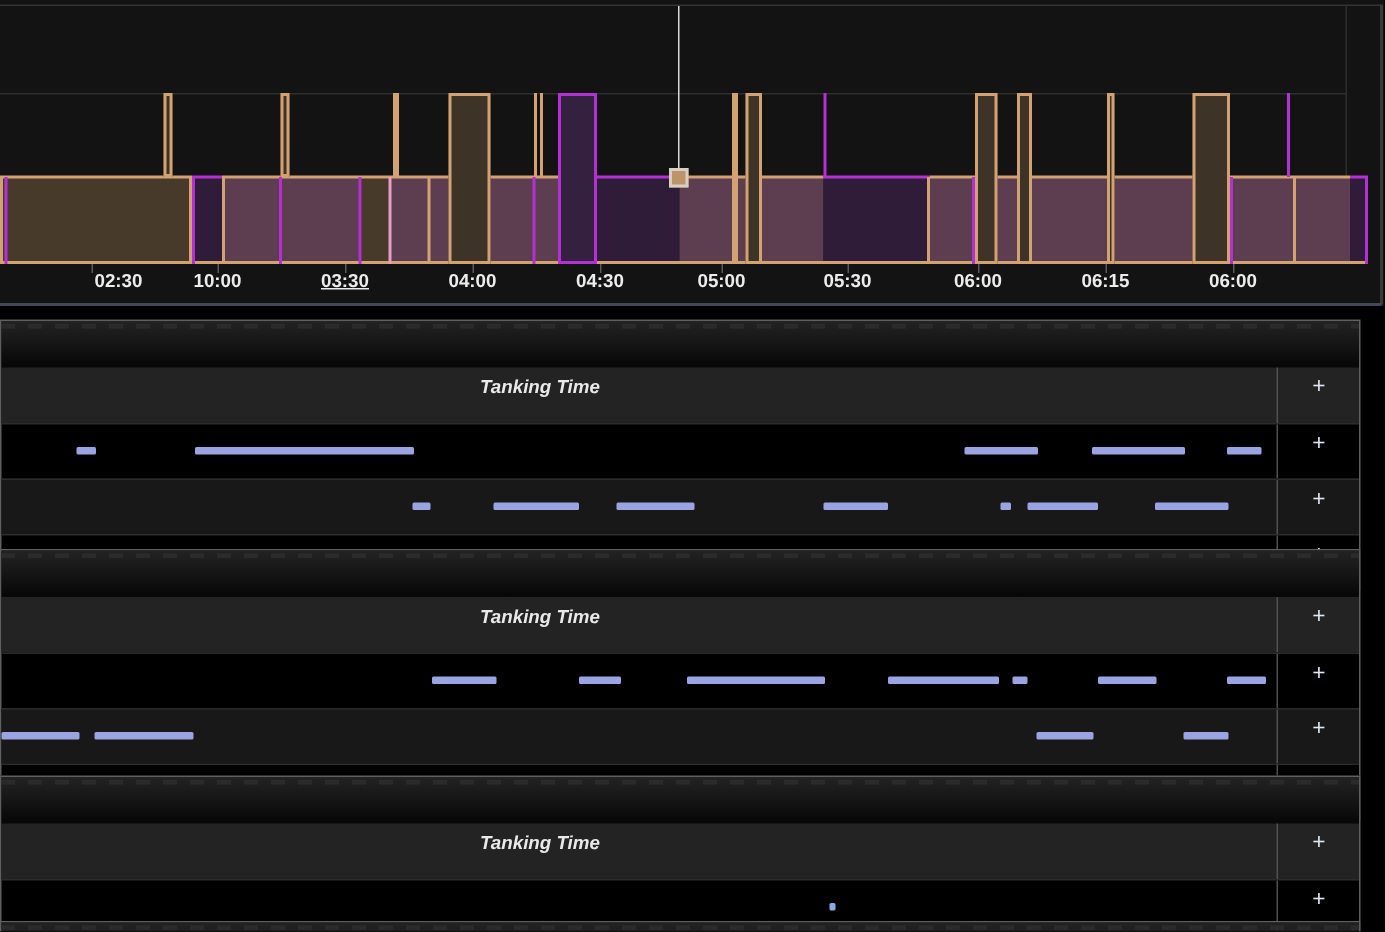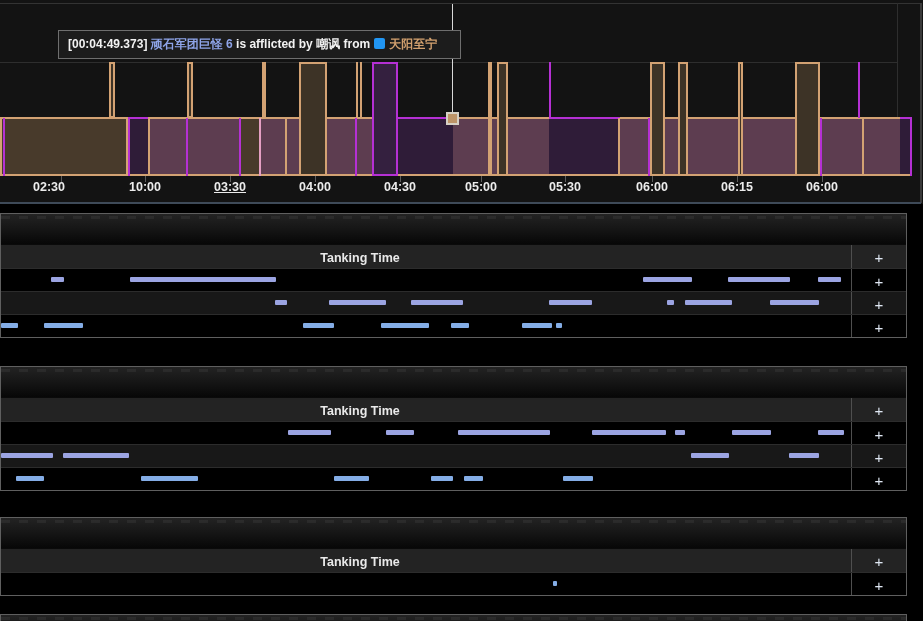--- a/index.html
+++ b/index.html
@@ -20,21 +20,21 @@
   #tooltip .src{color:#d2a06e;}
   #tooltip .src-icon{display:inline-block;width:11px;height:11px;background:#2196f3;
            border-radius:2px;margin:0 4px;vertical-align:-1px;}
   
   .panel{position:absolute;left:0;width:907px;box-sizing:border-box;border:1px solid #5f5f5f;
          background:#000;}
   .panel .grad{height:30px;background:linear-gradient(180deg,#232323 0%,#141414 55%,#070707 100%);
          border-bottom:1px solid #0a0a0a;position:relative;}
   .panel .grad:before{content:"";position:absolute;left:0;top:2px;right:0;height:3px;
          background:repeating-linear-gradient(90deg,rgba(255,255,255,0.05) 0 9px,transparent 9px 18px);}
-  .trow{position:relative;height:23px;box-sizing:border-box;border-top:1px solid #2c2c2c;}
+  .trow{position:relative;height:37px;box-sizing:border-box;border-top:1px solid #2c2c2c;font-style:italic;}
   .trow.header{background:#232323;border-top:none;}
   .trow .main{position:absolute;left:0;top:0;bottom:0;width:850px;}
   .trow .plus-cell{position:absolute;left:850px;top:0;bottom:0;right:0;border-left:1px solid #4f4f4f;
          text-align:center;color:#dfe7f3;font-size:15px;font-weight:normal;line-height:26px;
          cursor:pointer;}
   .trow.header .title{position:absolute;left:0;top:0;width:718px;text-align:center;
          color:#e9e9e9;font-size:12.5px;font-weight:bold;line-height:26px;}
   .bar{position:absolute;height:5px;top:50%;margin-top:-3px;border-radius:1px;}
 </style>
 </head>
@@ -95,21 +95,21 @@
         <div class="rect" style="left: 488px; top: 62px; width: 4px; height: 114px; background: rgb(61, 51, 38); box-sizing: border-box; border: 2px solid rgb(211, 162, 115);"></div>
         <div class="rect" style="left: 497px; top: 62px; width: 11px; height: 114px; background: rgb(61, 51, 38); box-sizing: border-box; border: 2px solid rgb(211, 162, 115);"></div>
         <div class="rect" style="left: 650px; top: 62px; width: 15px; height: 114px; background: rgb(61, 51, 38); box-sizing: border-box; border: 2px solid rgb(211, 162, 115);"></div>
         <div class="rect" style="left: 678px; top: 62px; width: 10px; height: 114px; background: rgb(61, 51, 38); box-sizing: border-box; border: 2px solid rgb(211, 162, 115);"></div>
         <div class="rect" style="left: 738px; top: 62px; width: 5px; height: 114px; background: rgb(61, 51, 38); box-sizing: border-box; border: 2px solid rgb(211, 162, 115);"></div>
         <div class="rect" style="left: 795px; top: 62px; width: 25px; height: 114px; background: rgb(61, 51, 38); box-sizing: border-box; border: 2px solid rgb(211, 162, 115);"></div>
         <div class="rect" style="left: 372px; top: 62px; width: 26px; height: 114px; background: rgb(52, 32, 63); box-sizing: border-box; border: 2px solid rgb(181, 48, 212);"></div>
       </div>
     <div id="axis">
         <div class="tick" style="left: 61px;"></div>
-        <div class="axis-label" style="left: 49px;">02:30</div>
+        <div class="axis-label" style="left: 79px;">02:30</div>
         <div class="tick" style="left: 145px;"></div>
         <div class="axis-label" style="left: 145px;">10:00</div>
         <div class="tick" style="left: 230px;"></div>
         <div class="axis-label" style="left: 230px; text-decoration: underline;">03:30</div>
         <div class="tick" style="left: 315px;"></div>
         <div class="axis-label" style="left: 315px; text-align: center;">04:00</div>
         <div class="tick" style="left: 400px;"></div>
         <div class="axis-label" style="left: 400px;">04:30</div>
         <div class="tick" style="left: 481px;"></div>
         <div class="axis-label" style="left: 481px;">05:00</div>
@@ -117,22 +117,20 @@
         <div class="axis-label" style="left: 565px;">05:30</div>
         <div class="tick" style="left: 652px;"></div>
         <div class="axis-label" style="left: 652px;">06:00</div>
         <div class="tick" style="left: 737px;"></div>
         <div class="axis-label" style="left: 737px;">06:15</div>
         <div class="tick" style="left: 822px;"></div>
         <div class="axis-label" style="left: 822px;">06:00</div>
       </div>
     <div id="cursor" style="left: 452px; top: 4px; height: 114px;"></div>
     <div id="marker" style="left: 446px; top: 112px; width: 13px; height: 13px; background: rgb(189, 148, 103);"></div>
-    <div id="tooltip"><span>[00:04:49.373]</span>&nbsp;<span class="npc">顽石军团巨怪 6</span>&nbsp;<span>is afflicted by</span>&nbsp;<span>嘲讽</span>&nbsp;<span>from</span><span class="src-icon" style="background: rgb(33, 150, 243);"></span><span class="src">天阳至宁</span>
-    </div>
   </div>
 
   <div id="panels">
       <div class="panel" style="top: 213px;">
         <div class="grad"></div>
         <div class="trow header">
           <div class="title">Tanking Time</div>
           <div class="plus-cell">+</div>
         </div>
         <div class="trow">

